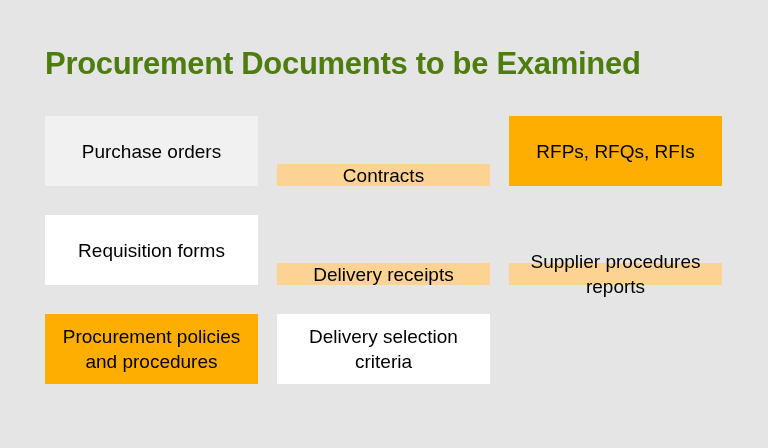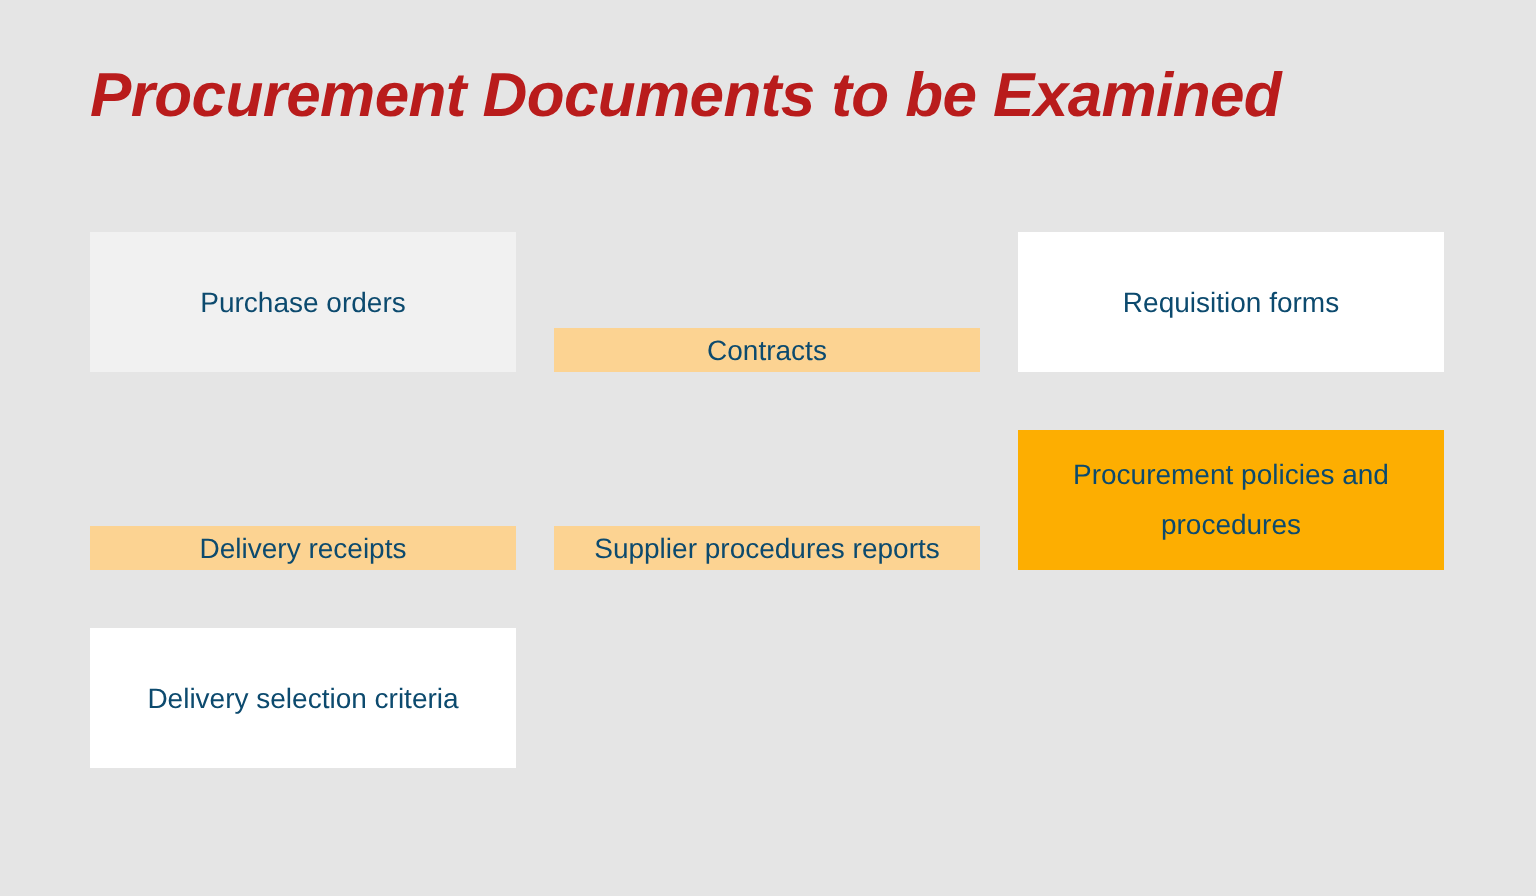--- a/index.html
+++ b/index.html
@@ -16,29 +16,28 @@
   #infographic {
     position: relative;
     width: 768px;
     height: 448px;
     background: #e5e5e5;
     box-sizing: border-box;
   }
   #page-title {
     position: absolute;
     left: 45px;
-    top: 28px;
+    top: 44px;
     width: 690px;
     font-size: 31px;
     font-weight: 700;
     letter-spacing: -0.3px;
-    color: #b91c1c;
+    color: #4d7c0f;
     line-height: 40px;
     white-space: nowrap;
-    font-style: italic;
   }
   #card-grid {
     position: absolute;
     left: 45px;
     top: 116px;
     width: 678px;
     display: grid;
     grid-template-columns: repeat(3, 213px);
     grid-template-rows: repeat(3, 70px);
     column-gap: 19px;
@@ -46,24 +45,24 @@
   }
   .doc-card {
     display: flex;
     align-items: center;
     justify-content: center;
     text-align: center;
     padding: 2px 6px;
     box-sizing: border-box;
   }
   .doc-card-label {
-    font-size: 14px;
+    font-size: 19px;
     font-weight: 400;
     line-height: 25px;
-    color: #0c4a6e;
+    color: #000000;
     letter-spacing: 0px;
   }
   .fill-grey  { background: #f1f1f1; }
   .fill-white { background: #ffffff; text-align: center; }
   .fill-light { background: #fcd392; margin-top: 48px; }
   .fill-mid   { background: #fbaf3c; }
   .fill-deep  { background: #fdae01; }
 </style>
 </head>
 <body>
@@ -76,20 +75,23 @@
 
     <div class="doc-card fill-grey">
       <span class="doc-card-label">Purchase orders</span>
     </div>
 
     <div class="doc-card fill-light">
       <span class="doc-card-label">Contracts</span>
     </div>
 
 
+    <div class="doc-card fill-deep">
+      <span class="doc-card-label">RFPs, RFQs, RFIs</span>
+    </div>
 
     <div class="doc-card fill-white">
       <span class="doc-card-label">Requisition forms</span>
     </div>
 
     <div class="doc-card fill-light">
       <span class="doc-card-label">Delivery receipts</span>
     </div>
 
     <div class="doc-card fill-light">

